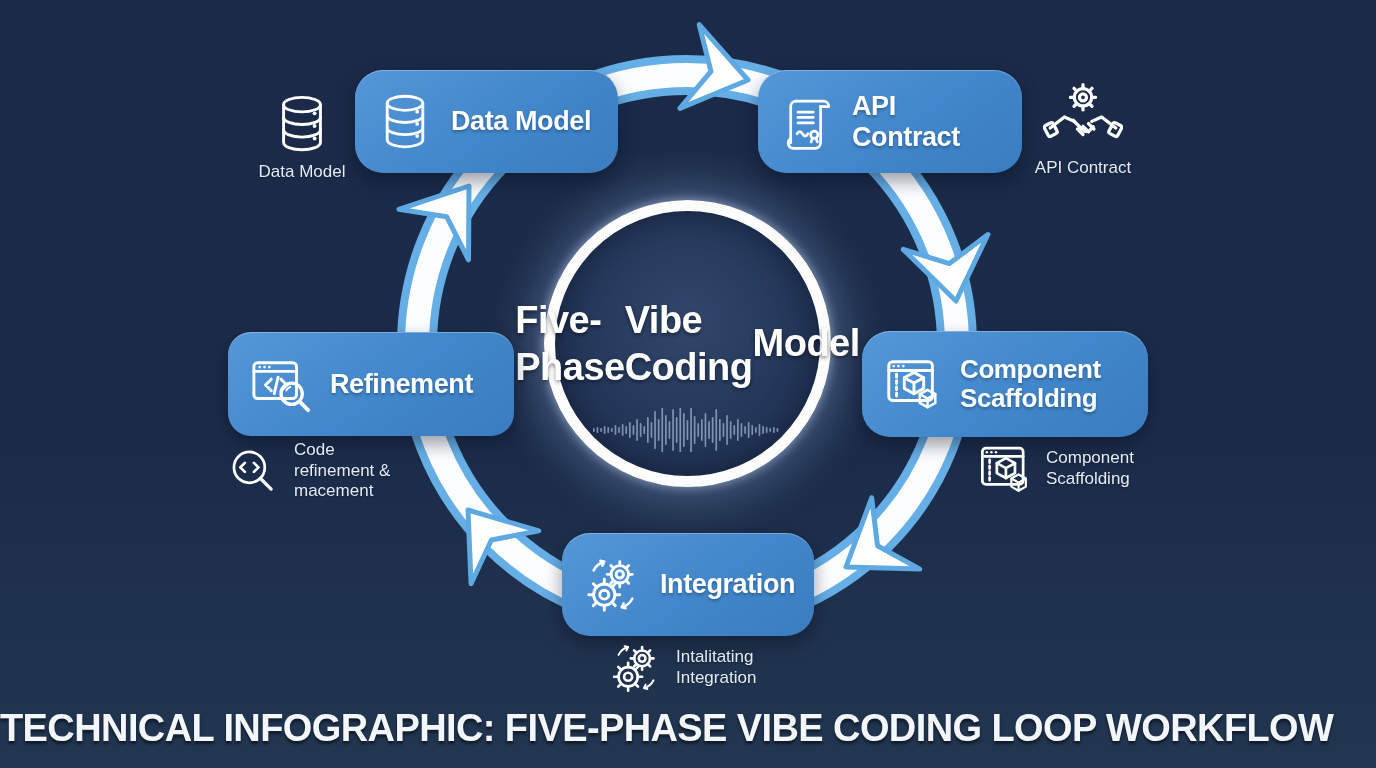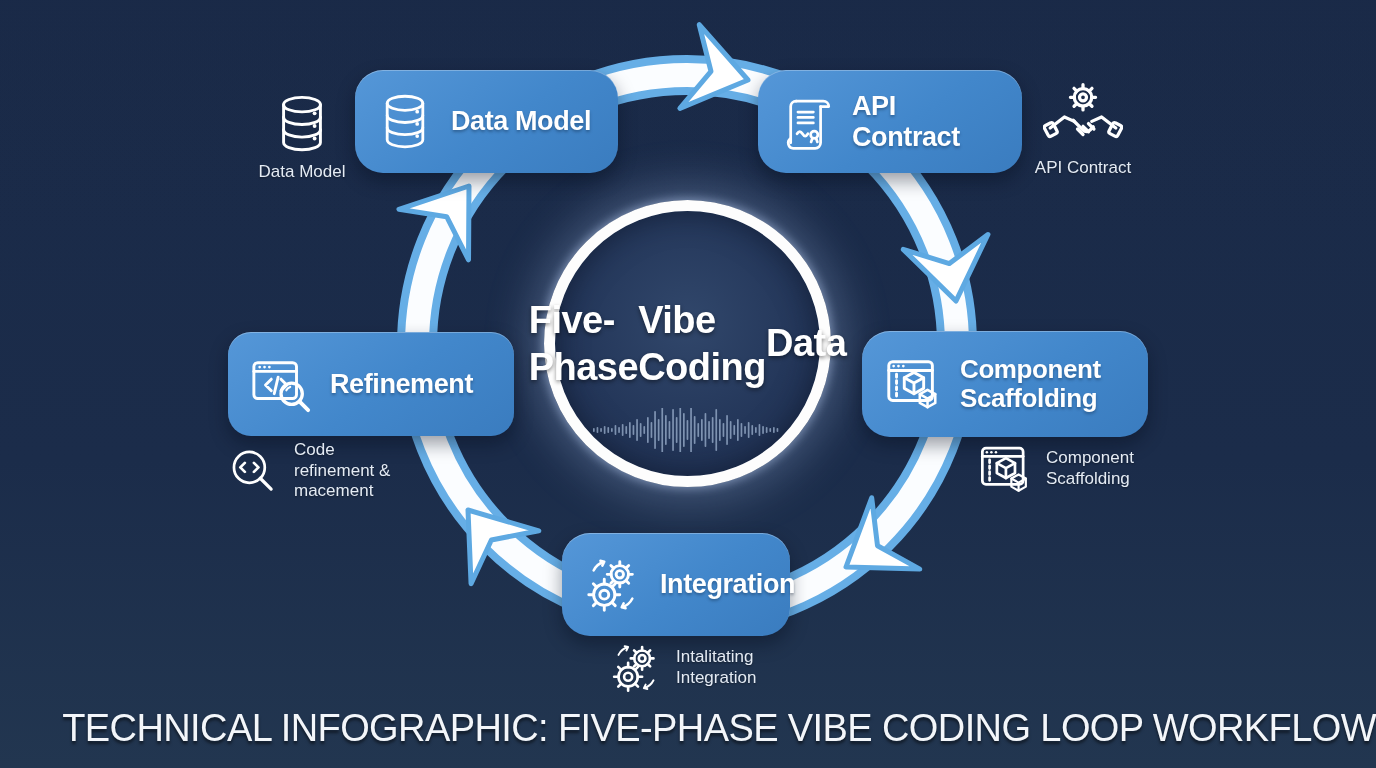--- a/index.html
+++ b/index.html
@@ -51,22 +51,22 @@
   .ann.col{flex-direction:column;align-items:center;gap:6px;}
   .ann.row{flex-direction:row;align-items:center;gap:12px;}
   .ann-label{
     font-size:17px;font-weight:500;color:#e4ebf4;line-height:1.22;
     text-shadow:0 1px 2px rgba(0,0,0,.4);
   }
   .ann.col .ann-label{text-align:center;}
 
   
   .bottom-title{
-    position:absolute;left:0;right:0;top:707px;z-index:4;text-align:right;
-    font-size:38px;font-weight:400;letter-spacing:-.6px;color:#f3f6fa;
+    position:absolute;left:0;right:0;top:707px;z-index:4;text-align:left;
+    font-size:38px;font-weight:700;letter-spacing:-.6px;color:#f3f6fa;
     text-shadow:0 3px 3px rgba(0,0,0,.5);
   }
 
   .icon-stroke{stroke:#ffffff;fill:none;stroke-width:3;stroke-linecap:round;stroke-linejoin:round;}
   .icon-fill{fill:#ffffff;stroke:none;}
 </style>
 </head>
 <body>
 
 <div id="stage">
@@ -79,21 +79,21 @@
       <path d="M0 0 L-60 -43 L-38 0 L-60 43 Z" transform="translate(956,301) rotate(80)"></path>
       <path d="M0 0 L-60 -43 L-38 0 L-60 43 Z" transform="translate(846,567) rotate(146)"></path>
       <path d="M0 0 L-60 -43 L-38 0 L-60 43 Z" transform="translate(468,510) rotate(232)"></path>
       <path d="M0 0 L-60 -43 L-38 0 L-60 43 Z" transform="translate(469,186) rotate(306)"></path>
     </g>
   </svg>
 
   <div class="hub">
     <div class="hub-line">Five-Phase</div>
     <div class="hub-line">Vibe Coding</div>
-    <div class="hub-line">Data</div>
+    <div class="hub-line">Model</div>
     <svg class="hub-wave" id="waveform" width="190" height="44" viewBox="0 0 190 44">
         <rect x="0" y="20" width="1.7" height="4" rx="0.8" fill="#a9bedb" opacity="0.85"></rect>
         <rect x="3.6" y="19" width="1.7" height="6" rx="0.8" fill="#a9bedb" opacity="0.85"></rect>
         <rect x="7.2" y="20" width="1.7" height="4" rx="0.8" fill="#a9bedb" opacity="0.85"></rect>
         <rect x="10.8" y="18" width="1.7" height="8" rx="0.8" fill="#a9bedb" opacity="0.85"></rect>
         <rect x="14.4" y="19" width="1.7" height="6" rx="0.8" fill="#a9bedb" opacity="0.85"></rect>
         <rect x="18" y="20" width="1.7" height="4" rx="0.8" fill="#a9bedb" opacity="0.85"></rect>
         <rect x="21.6" y="17" width="1.7" height="10" rx="0.8" fill="#a9bedb" opacity="0.85"></rect>
         <rect x="25.2" y="19" width="1.7" height="6" rx="0.8" fill="#a9bedb" opacity="0.85"></rect>
         <rect x="28.8" y="16" width="1.7" height="12" rx="0.8" fill="#a9bedb" opacity="0.85"></rect>
@@ -188,21 +188,21 @@
       </g>
       <g class="icon-fill">
         <circle cx="12" cy="13.5" r="1.4"></circle>
           <circle cx="17" cy="13.5" r="1.4"></circle>
           <circle cx="22" cy="13.5" r="1.4"></circle>
       </g>
     </svg>
     <div class="phase-label" style="font-size:26px;">Component Scaffolding</div>
   </div>
 
-  <div class="phase" style="left:562px;top:533px;width:228px;height:103px;">
+  <div class="phase" style="left:562px;top:533px;width:252px;height:103px;">
     <svg class="phase-icon" width="62" height="62" viewBox="0 0 64 64">
       <g class="icon-stroke">
         <circle cx="39" cy="21" r="9"></circle>
           <circle cx="39" cy="21" r="3.8"></circle>
         <path d="M48 21 h4 M45.4 27.4 l2.8 2.8 M39 30 v4 M32.6 27.4 l-2.8 2.8 M30 21 h-4 M32.6 14.6 l-2.8 -2.8 M39 12 v-4 M45.4 14.6 l2.8 -2.8"></path>
         <circle cx="23" cy="42" r="11"></circle>
           <circle cx="23" cy="42" r="4.6"></circle>
         <path d="M34 42 h5 M30.8 49.8 l3.5 3.5 M23 53 v5 M15.2 49.8 l-3.5 3.5 M12 42 h-5 M15.2 34.2 l-3.5 -3.5 M23 31 v-5 M30.8 34.2 l3.5 -3.5"></path>
         <path d="M12 17 a17 17 0 0 1 11 -9 l-4 -1 m4 1 l-2 4" stroke-width="2.6"></path>
         <path d="M52 46 a17 17 0 0 1 -11 9 l4 1 m-4 -1 l2 -4" stroke-width="2.6"></path>

